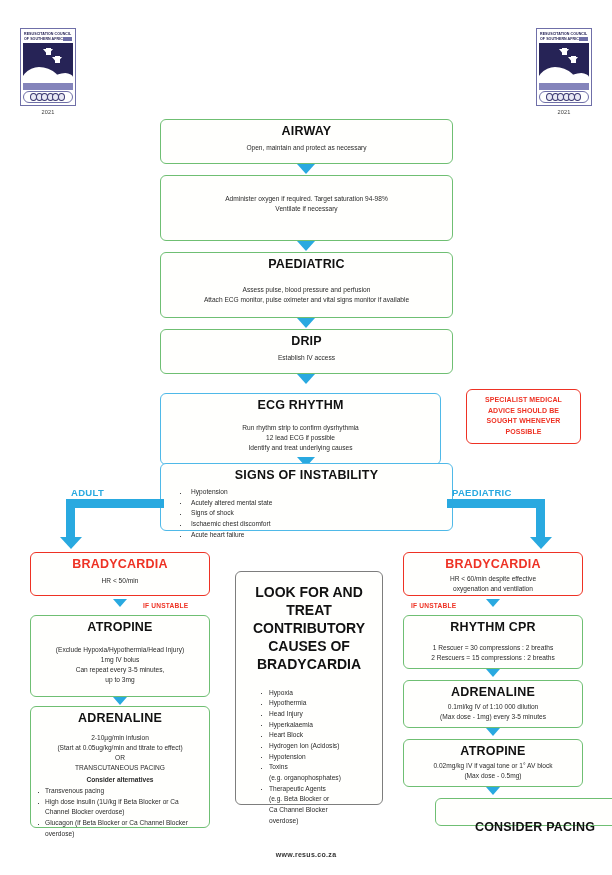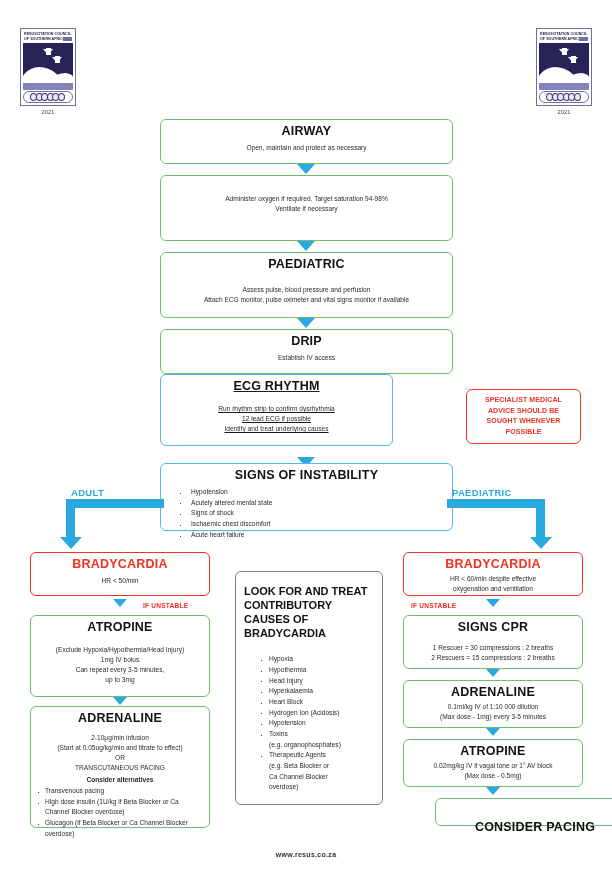--- a/index.html
+++ b/index.html
@@ -120,22 +120,22 @@
   ul.bul li.cont { padding-left: 11px; }
   ul.bul li.cont:before { content: ""; }
 
   ul.bul.wide li  { padding-left: 24px; }
   ul.bul.wide li:before { left: 12px; }
 
   ul.bul.narrow li { padding-left: 9px; }
   ul.bul.narrow li:before { left: 1px; }
 
   .ctr-head {
-    font-size: 11px; font-weight: bold; line-height: 1.28;
-    color: #111111; text-align: left;
+    font-size: 14px; font-weight: bold; line-height: 1.28;
+    color: #111111; text-align: center;
   }
 
   
   .tri {
     position: absolute; width: 0; height: 0;
     border-left: 9px solid transparent;
     border-right: 9px solid transparent;
     border-top: 10px solid #29a9e0;
   }
   .tri.sm {
@@ -262,21 +262,21 @@
     </div>
   </div>
   <div class="tri" style="left:297px; top:318px;"></div>
 
   <div class="box green" style="left:160px; top:329px; width:293px; height:45px;">
     <div class="bt">DRIP</div>
     <div class="bs">Establish IV access</div>
   </div>
   <div class="tri" style="left:297px; top:374px;"></div>
 
-  <div class="box blue" style="left:160px; top:374px; width:233px; height:72px;text-decoration:underline;">
+  <div class="box blue" style="left:160px; top:393px; width:281px; height:72px;">
     <div class="bt">ECG RHYTHM</div>
     <div class="bs" style="margin-top:11px;">
       <div>Run rhythm strip to confirm dysrhythmia</div>
       <div>12 lead ECG if possible</div>
       <div>Identify and treat underlying causes</div>
     </div>
   </div>
 
   <div class="spec-box" style="left:466px; top:389px; width:115px; height:55px;">
     <div>SPECIALIST MEDICAL</div>
@@ -377,21 +377,21 @@
     <div class="bs tight">
       <div>HR &lt; 60/min despite effective</div>
       <div>oxygenation and ventilation</div>
     </div>
   </div>
 
   <div class="unstable" style="left:411px; top:602px;">IF UNSTABLE</div>
   <div class="tri sm" style="left:486px; top:599px;"></div>
 
   <div class="box green" style="left:403px; top:615px; width:180px; height:54px;">
-    <div class="bt">SIGNS CPR</div>
+    <div class="bt">RHYTHM CPR</div>
     <div class="bs" style="margin-top:9px;">
       <div>1 Rescuer = 30 compressions : 2 breaths</div>
       <div>2 Rescuers = 15 compressions : 2 breaths</div>
     </div>
   </div>
 
   <div class="tri sm" style="left:486px; top:669px;"></div>
 
   <div class="box green" style="left:403px; top:680px; width:180px; height:48px;">
     <div class="bt">ADRENALINE</div>

